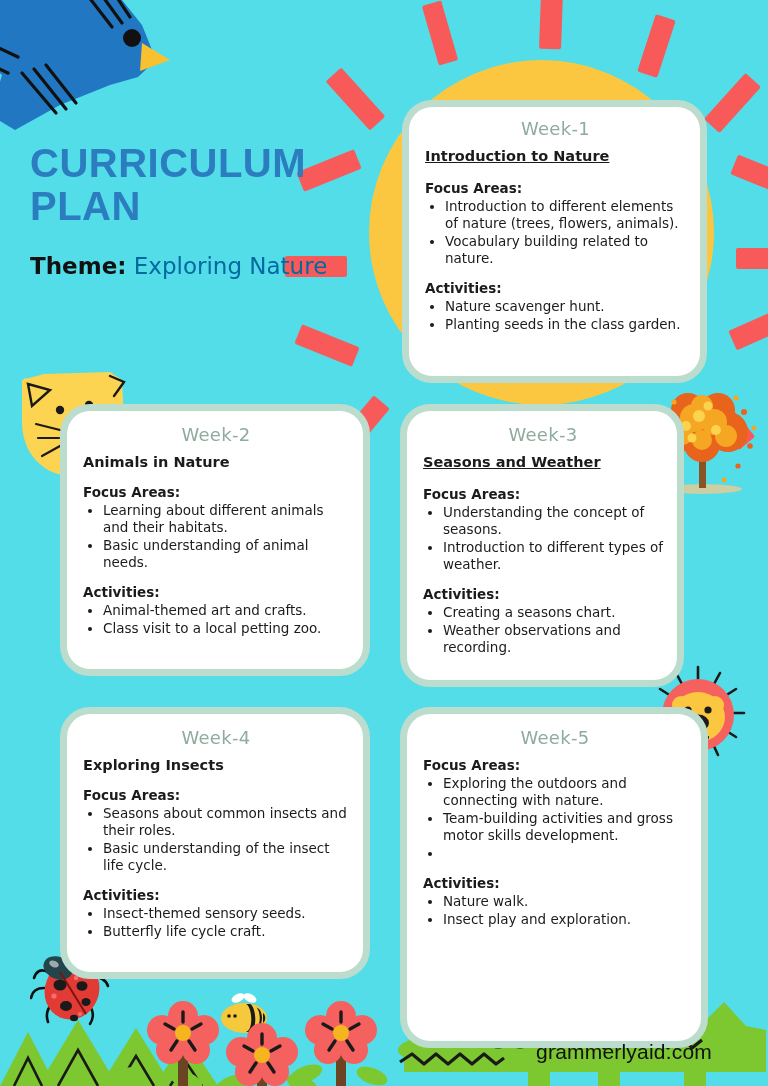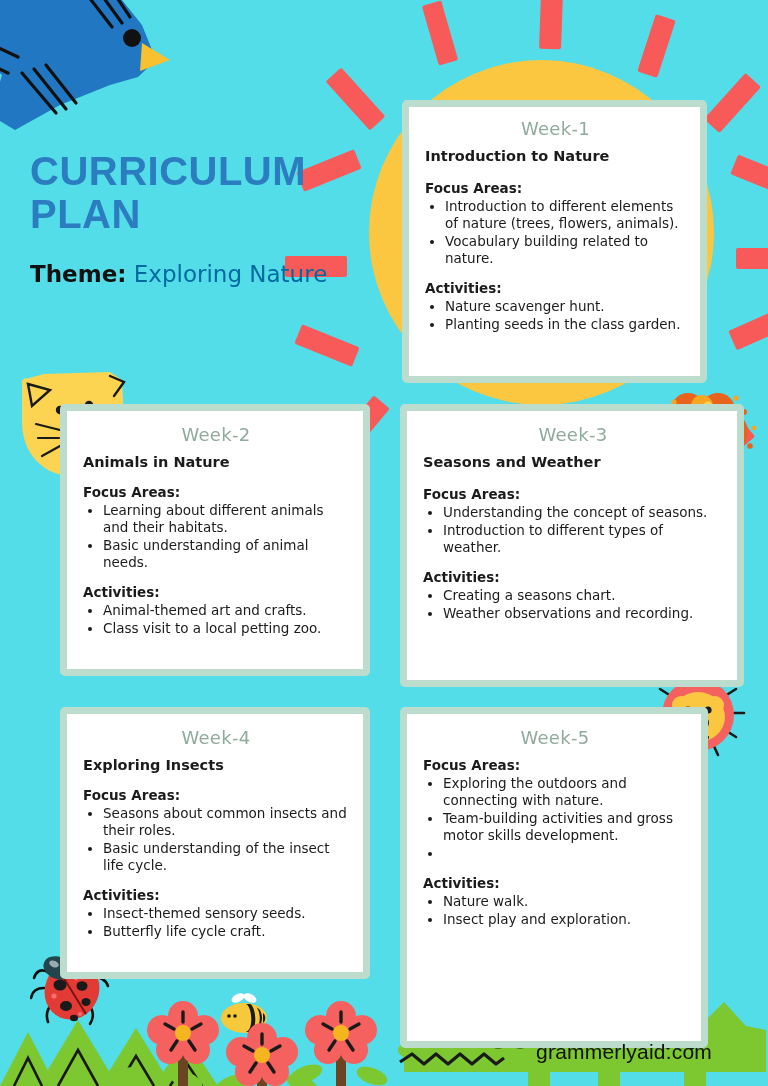--- a/index.html
+++ b/index.html
@@ -24,38 +24,38 @@
   .tree-wrap{position:absolute;left:644px;top:388px;width:118px;height:112px;}
   .ladybug-wrap{position:absolute;left:30px;top:948px;width:82px;height:82px;}
   .bee-wrap{position:absolute;left:216px;top:992px;width:58px;height:48px;}
 
   .grass-band{position:absolute;left:0;bottom:0;width:768px;height:70px;}
   .flower{position:absolute;}
 
   .croc-wrap{position:absolute;left:398px;bottom:0px;width:370px;height:92px;}
 
   
-  .header{position:absolute;left:30px;top:150px;width:330px;}
+  .header{position:absolute;left:30px;top:142px;width:330px;}
   .main-title{
     font-family:"Liberation Sans", sans-serif;
     font-weight:bold;font-size:40px;line-height:1.08;
     color:#2c7cc0;letter-spacing:.5px;margin:0;
   }
   .theme-line{margin-top:22px;font-size:23px;line-height:1.45;}
   .theme-label{
     font-family:"DejaVu Sans", sans-serif;font-weight:bold;color:#111;
   }
   .theme-value{
     font-family:"DejaVu Sans", sans-serif;color:#0369a1;
   }
 
   
   .card{
     position:absolute;background:#ffffff;
-    border:7px solid #bcdccd;border-radius:5px;
+    border:7px solid #bcdccd;border-radius:30px;
     box-sizing:border-box;overflow:hidden;
   }
   .card-inner{padding:10px 14px 8px 16px;}
   .week-title{
     text-align:center;color:#8fab9d;font-size:18px;
     font-family:"DejaVu Sans", sans-serif;margin:3px 0 9px 0;
     letter-spacing:.3px;
   }
   .topic{
     font-family:"DejaVu Sans", sans-serif;font-weight:bold;
@@ -68,26 +68,26 @@
   ul.bullets{margin:0 0 13px 0;padding-left:20px;}
   ul.bullets li{
     font-family:"DejaVu Sans", sans-serif;font-weight:normal;
     font-size:13.5px;color:#1b1b1b;line-height:1.26;margin-bottom:1px;
   }
   ul.bullets li.empty{list-style:disc;min-height:8px;}
 
   
   #card-w1{left:402px;top:100px;width:305px;height:283px;}
   #card-w2{left:60px;top:404px;width:310px;height:272px;}
-  #card-w3{left:400px;top:404px;width:344px;height:283px;}
+  #card-w3{left:400px;top:404px;width:284px;height:283px;}
   #card-w4{left:60px;top:707px;width:310px;height:272px;}
   #card-w5{left:400px;top:707px;width:308px;height:341px;}
 
   #card-w1 .card-inner{padding-top:8px;}
-  #card-w3 .topic, #card-w1 .topic{margin-bottom:16px;}
+  #card-w3 .topic, #card-w1 .topic{margin-bottom:16px;text-decoration:underline;}
 
   .site-name{
     position:absolute;right:56px;bottom:22px;
     font-family:"Liberation Sans", sans-serif;font-weight:normal;
     font-size:21px;color:#111;letter-spacing:.2px;
   }
 </style>
 </head>
 <body>
 

